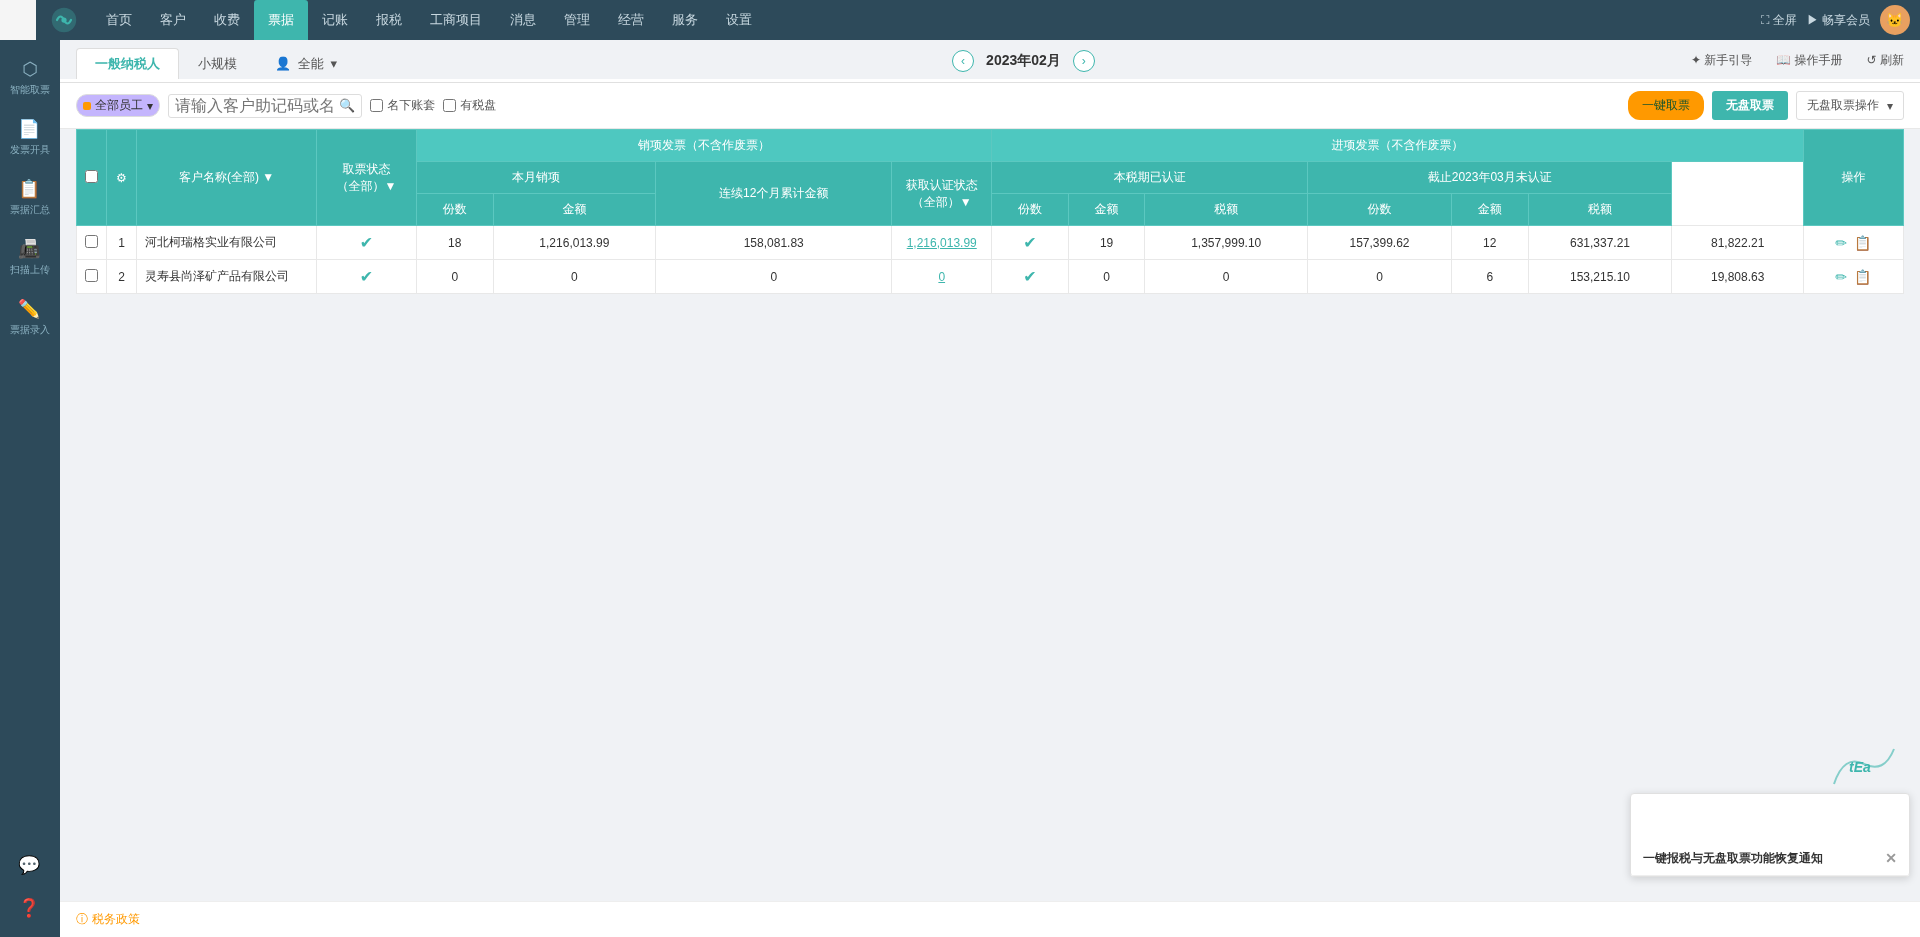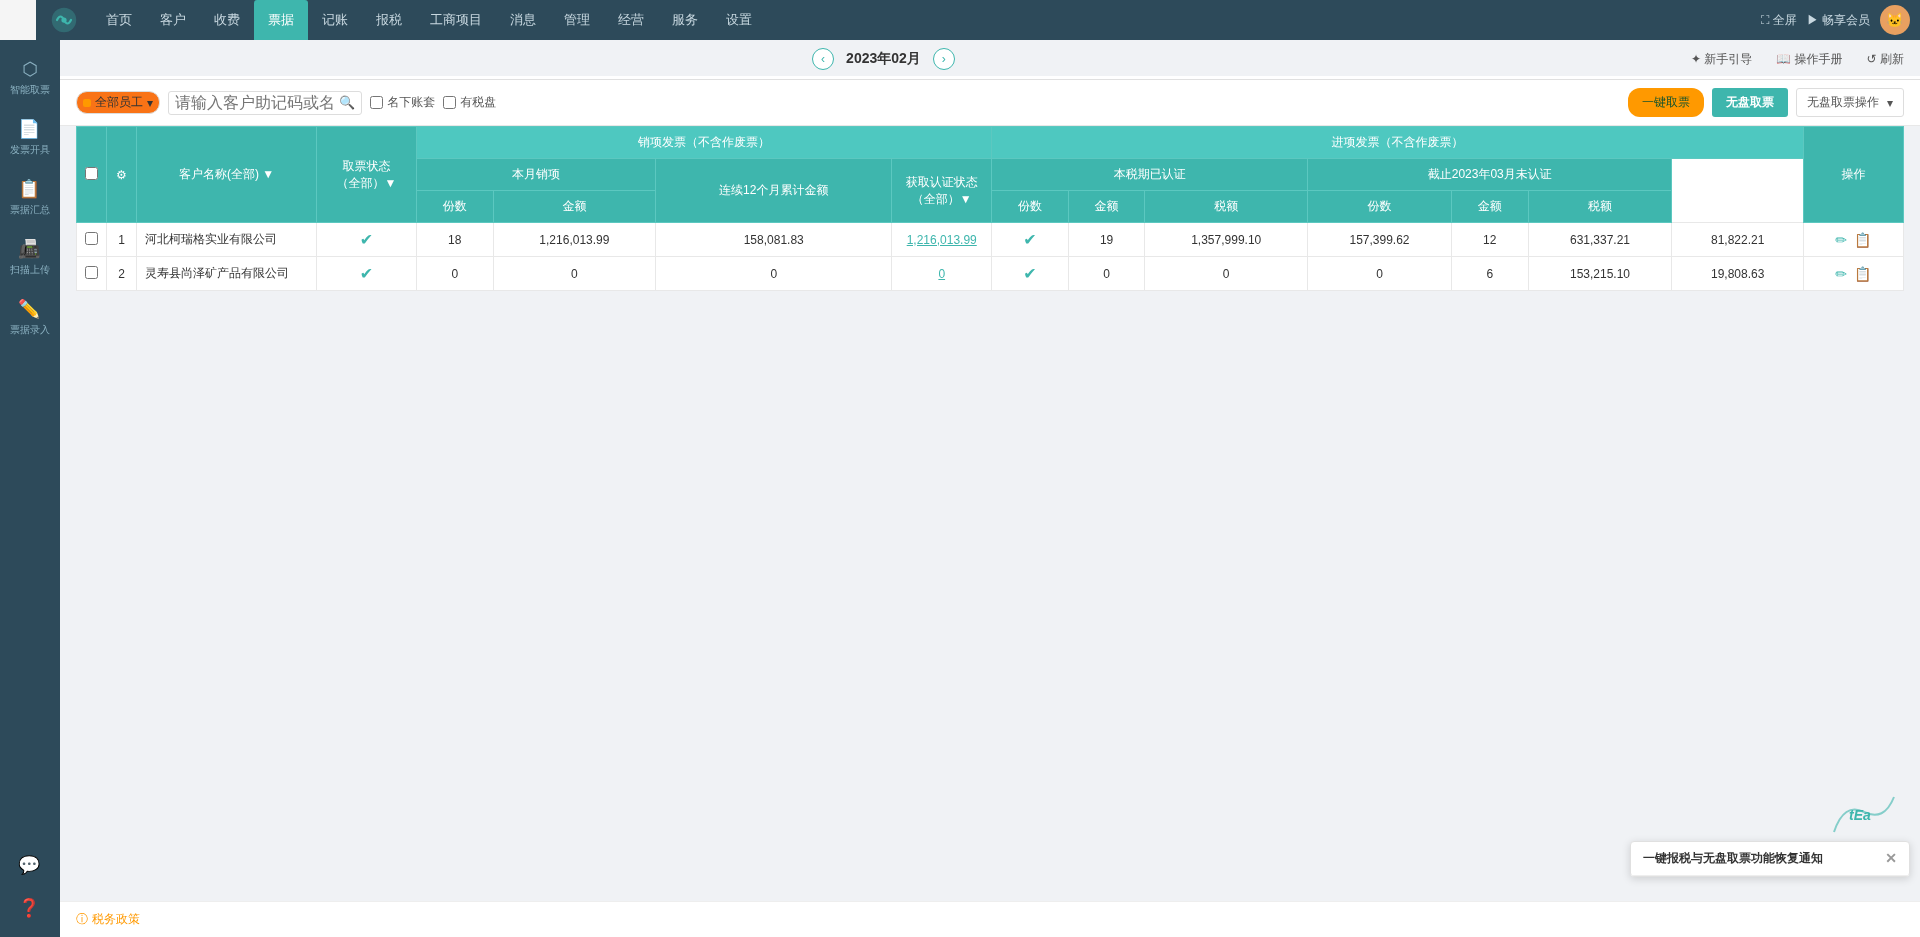--- a/index.html
+++ b/index.html
@@ -109,21 +109,21 @@
       align-items: center;
       gap: 8px;
       border-bottom: 1px solid #e8e8e8;
     }
     .employee-select {
       display: flex;
       align-items: center;
       border: 1px solid #ddd;
       border-radius: 11px;
       padding: 2px 6px;
-      background: #f97316;
+      background: #c4b5fd;
       gap: 4px;
       font-size: 12px;
       cursor: pointer;
       min-width: 80px;
     }
     .employee-select .dot { width: 8px; height: 8px; background: #f90; border-radius: 2px; }
     .search-input {
       display: flex;
       align-items: center;
       border: 1px solid #ddd;
@@ -236,20 +236,21 @@
       font-size: 12px;
       color: #333;
     }
     .notification-popup .popup-title {
       padding: 8px 12px;
       font-weight: bold;
       border-bottom: 1px solid #eee;
       display: flex;
       align-items: flex-start;
       justify-content: space-between;
+      margin-top: 48px;
     }
     .notification-popup .popup-body {
       padding: 10px 12px;
       line-height: 1.8;
       color: #555;
     }
     .notification-popup .popup-close {
       cursor: pointer;
       color: #999;
       font-size: 14px;
@@ -376,20 +377,33 @@
       </div>
       <div class="sidebar-item">
         <span class="icon">❓</span>
       </div>
     </div>
   </div>
 
   <div class="main-content">
 
     <div class="top-bar">
+      <div class="page-tabs">
+        <div class="p-tab active">
+          <span>一般纳税人</span>
+        </div>
+        <div class="p-tab">
+          <span>小规模</span>
+        </div>
+        <div class="p-tab">
+          <span style="color:#3eb6ad; margin-right:3px;">👤</span>
+          <span>全能</span>
+          <span style="margin-left:3px;">▾</span>
+        </div>
+      </div>
       <div class="month-section">
         <div class="month-btn" style="width:22px;height:22px;border-radius:50%;border:1px solid #3eb6ad;background:#fff;color:#3eb6ad;display:flex;align-items:center;justify-content:center;cursor:pointer;font-size:12px;">‹</div>
         <span class="month-label" style="color:#333;font-size:14px;font-weight:bold;">2023年02月</span>
         <div class="month-btn" style="width:22px;height:22px;border-radius:50%;border:1px solid #3eb6ad;background:#fff;color:#3eb6ad;display:flex;align-items:center;justify-content:center;cursor:pointer;font-size:12px;">›</div>
       </div>
       <div class="top-right-btns">
         <span>✦ <span>新手引导</span></span>
         <span>📖 <span>操作手册</span></span>
         <span>↺ <span>刷新</span></span>
       </div>

